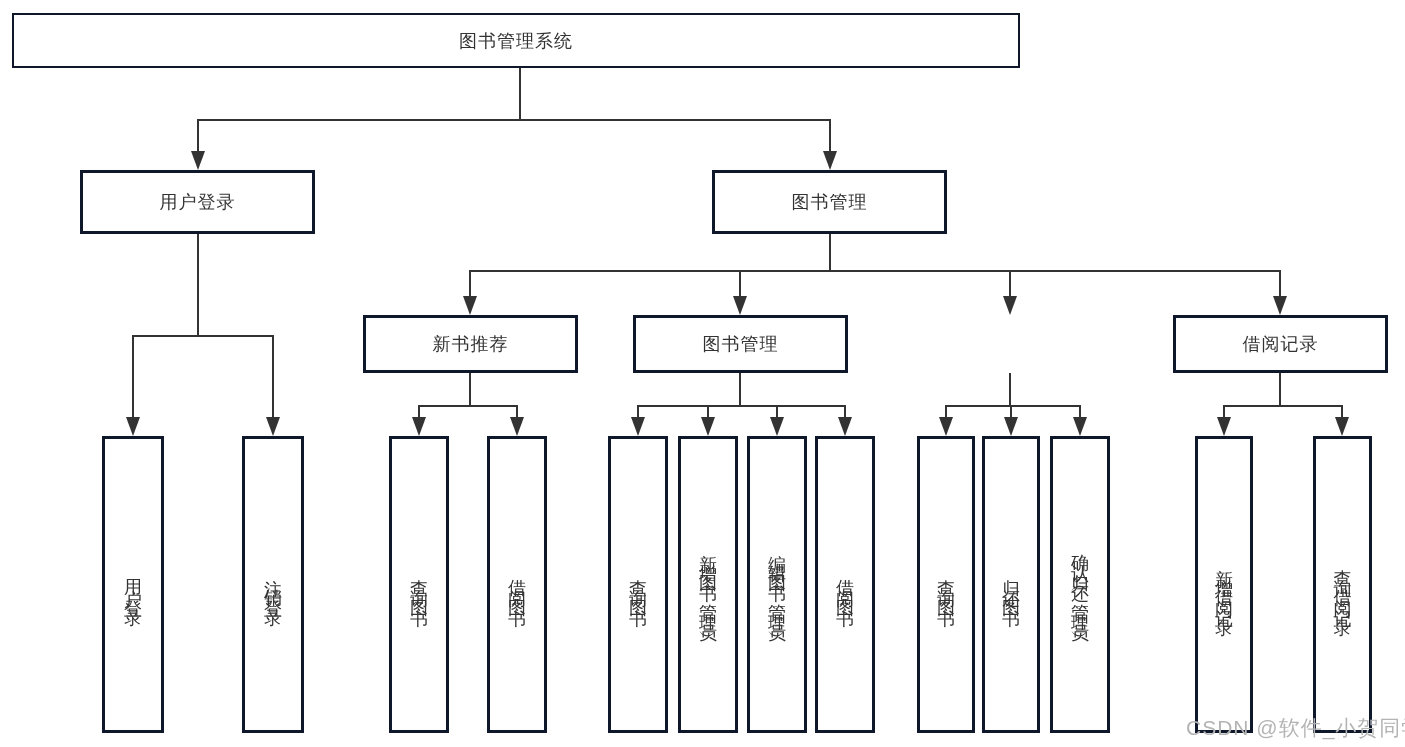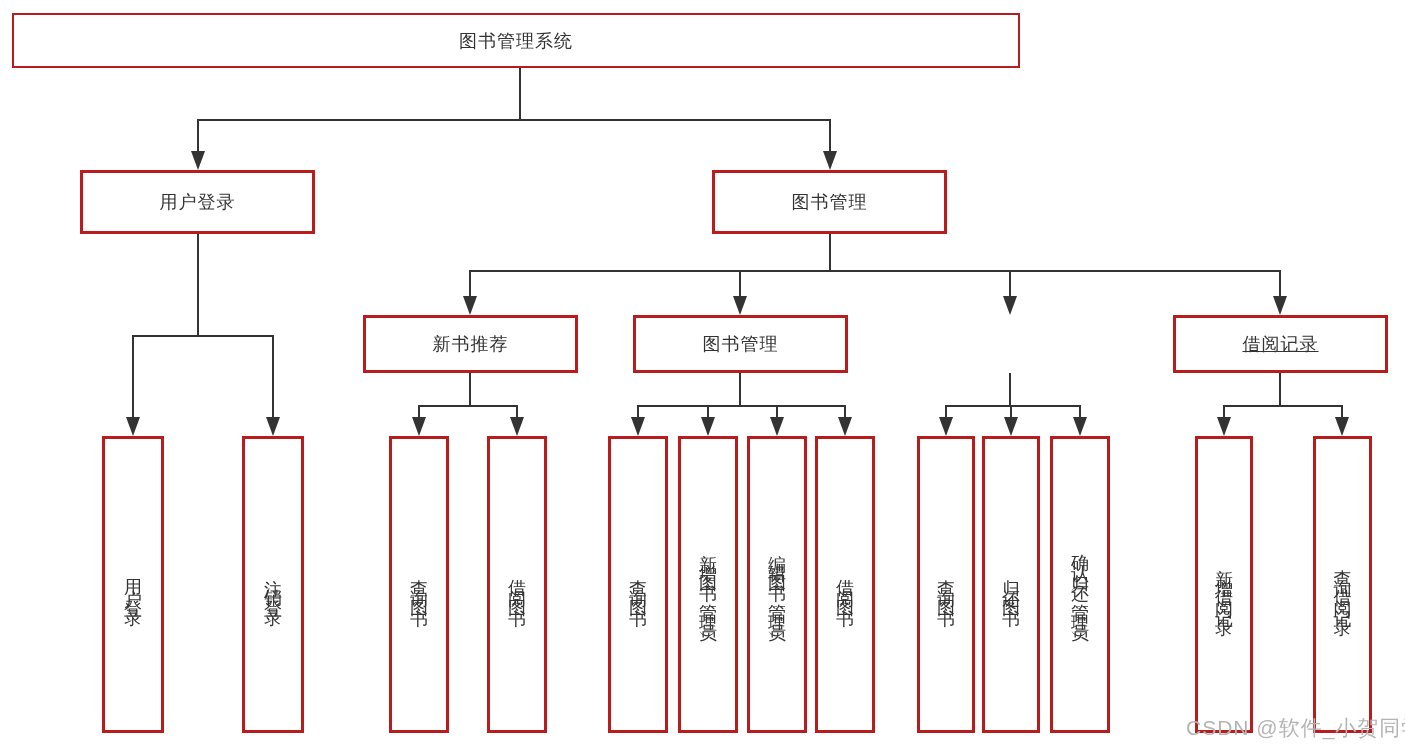--- a/index.html
+++ b/index.html
@@ -12,21 +12,21 @@
     overflow:hidden;
   }
   .connectors{
     position:absolute;left:0;top:0;width:1405px;height:747px;
     z-index:1;pointer-events:none;
   }
   .node{
     position:absolute;
     box-sizing:border-box;
     background:#ffffff;
-    border:3px solid #b91c1c;
+    border:3px solid #0f172a;
     display:flex;align-items:center;justify-content:center;
     z-index:2;
     font-size:18px;
     letter-spacing:1px;
     text-align:center;
   }
   .node.root{border-width:2px;}
   .leaf .vtext{
     writing-mode:vertical-rl;
     text-orientation:mixed;
@@ -99,21 +99,21 @@
   <div class="node" style="left:712px;top:170px;width:235px;height:64px;align-items:center;">
     <span>图书管理</span>
   </div>
 
   <div class="node" style="left:363px;top:315px;width:215px;height:58px;">
     <span>新书推荐</span>
   </div>
   <div class="node" style="left:633px;top:315px;width:215px;height:58px;">
     <span>图书管理</span>
   </div>
-  <div class="node" style="left:1173px;top:315px;width:215px;height:58px;text-decoration:underline;">
+  <div class="node" style="left:1173px;top:315px;width:215px;height:58px;">
     <span>借阅记录</span>
   </div>
 
   <div class="node leaf" style="left:102px;top:436px;width:62px;height:297px;">
     <span class="vtext">用户登录</span>
   </div>
   <div class="node leaf" style="left:242px;top:436px;width:62px;height:297px;">
     <span class="vtext">注销登录</span>
   </div>
 

